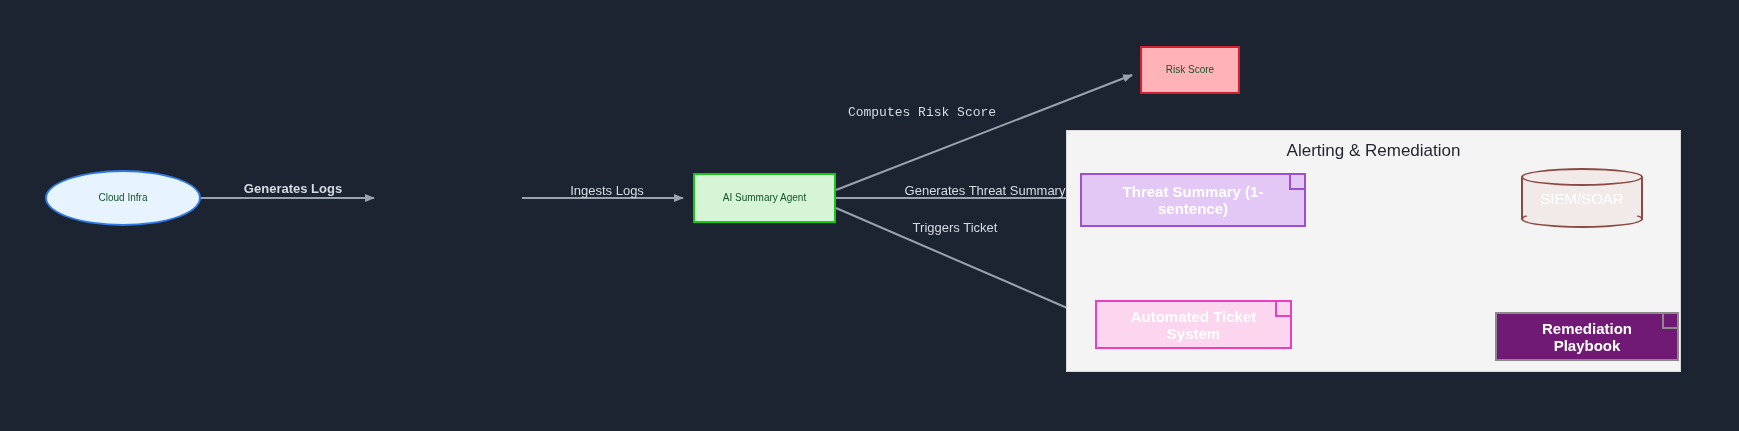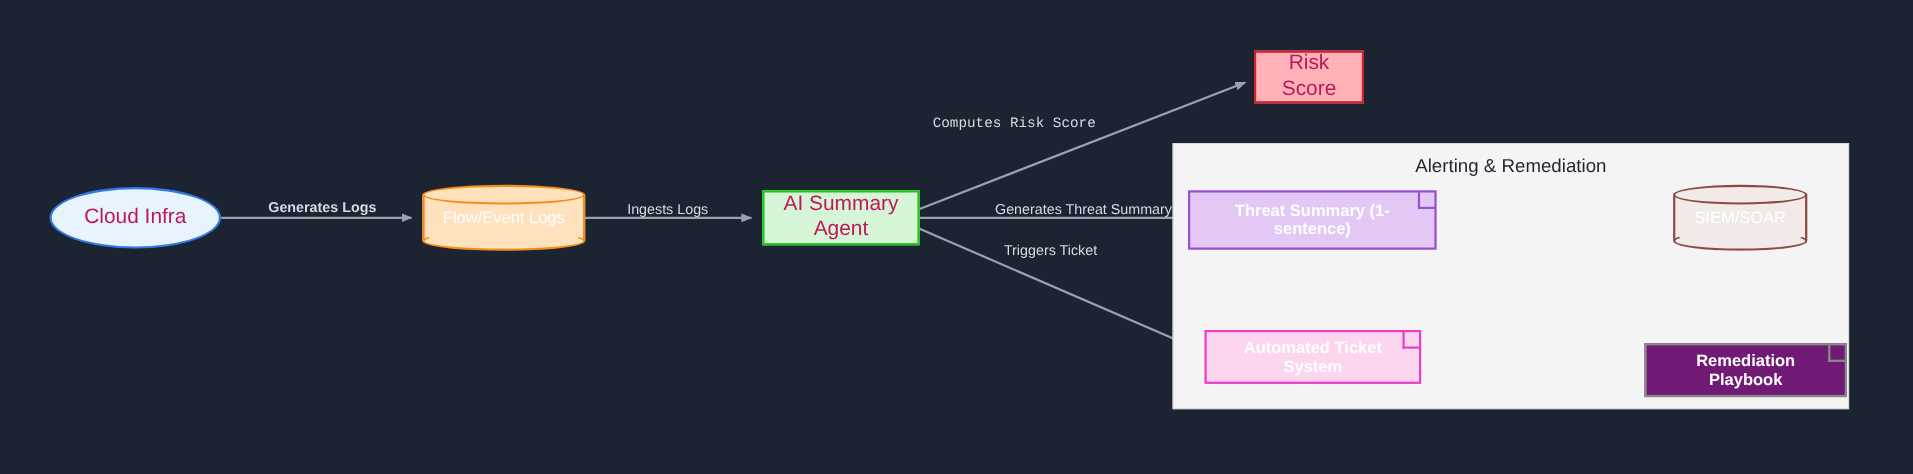--- a/index.html
+++ b/index.html
@@ -30,23 +30,23 @@
   }
 
   
   .node{
     position:absolute;
     box-sizing:border-box;
     display:flex;
     align-items:center;
     justify-content:center;
     text-align:center;
-    font-size:19px;
+    font-size:10px;
     line-height:1.2;
-    color:#be185d;
+    color:#14532d;
     padding:0 10px;
   }
 
   
   .n-ellipse{
     border-radius:50%;
     background:#e8f4fd;
     border:2.5px solid #2f7ae5;
   }
 
@@ -144,26 +144,20 @@
   </svg>
 
   <div class="subgraph" style="left:1066px;top:130px;width:615px;height:242px;">
     <div class="subgraph-title">Alerting &amp; Remediation</div>
   </div>
 
   <div class="node n-ellipse" style="left:45px;top:170px;width:156px;height:56px;">
     <span>Cloud Infra</span>
   </div>
 
-  <div class="cyl cyl-orange" style="left:384px;top:168px;width:148px;height:60px;">
-    <div class="body"></div>
-    <div class="cap bot"></div>
-    <div class="cap top"></div>
-    <div class="cyl-label">Flow/Event Logs</div>
-  </div>
 
   <div class="node n-rect n-agent" style="left:693px;top:173px;width:143px;height:50px;">
     <span>AI Summary Agent</span>
   </div>
 
   <div class="node n-rect n-risk" style="left:1140px;top:46px;width:100px;height:48px;">
     <span>Risk Score</span>
   </div>
 
   <div class="n-note note-purple" style="left:1080px;top:173px;width:222px;height:50px;">

